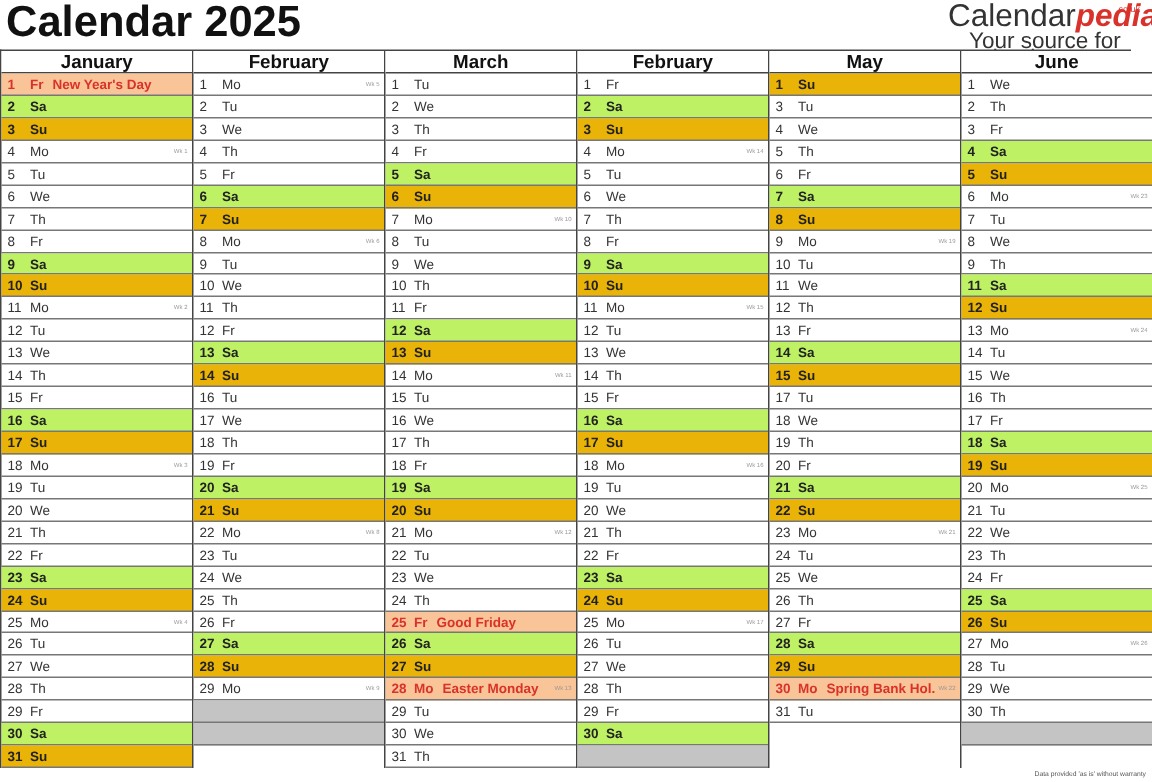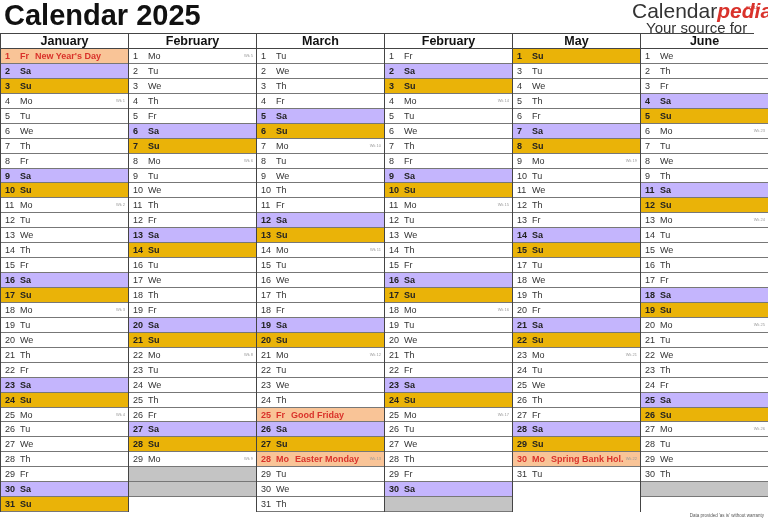--- a/index.html
+++ b/index.html
@@ -26,21 +26,21 @@
   .month-head {
     height: 15px; line-height: 14px; text-align: center;
     font-weight: bold; font-size: 12.5px; color: #111;
     border-bottom: 1.5px solid #444; background: #fff;
   }
   .day {
     position: relative; height: 14.94px; line-height: 14px;
     border-bottom: 1px solid #777; font-size: 9px; padding-left: 4px;
     white-space: nowrap; overflow: hidden; color: #333;
   }
-  .day.sat { background: #c4b5fd; font-weight: bold; color: #222; }
+  .day.sat { background: #bef264; font-weight: bold; color: #222; }
   .day.sun { background: #eab308; font-weight: bold; color: #222; }
   .day.hol { background: #f9c497; font-weight: bold; color: #d9322b; }
   .day.blank { background: #c4c4c4; }
   .day .num { display: inline-block; min-width: 10px; }
   .day .dow { margin-left: 5px; }
   .day .hname { margin-left: 6px; }
   .day .wk { position: absolute; right: 3px; top: 0; font-size: 4px; color: #999; font-weight: normal; }
 
   .footer-left { position: absolute; left: 2px; top: 510px; font-size: 9px; color: #333; margin-top: 28px; }
   .footer-right { position: absolute; right: 4px; top: 513px; font-size: 4.5px; color: #555; }

